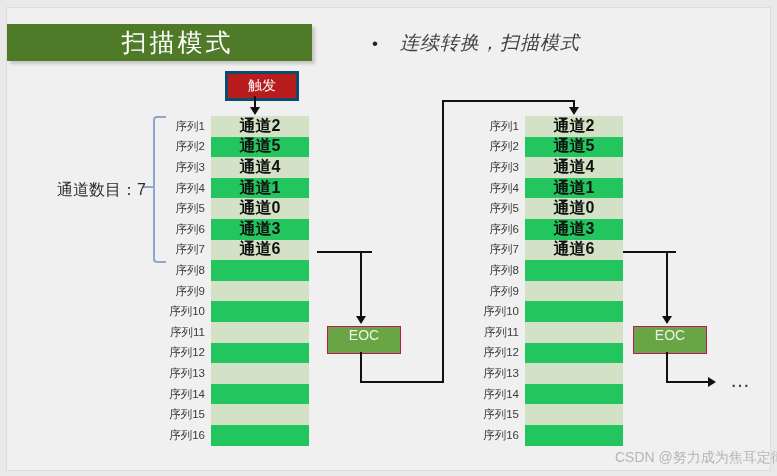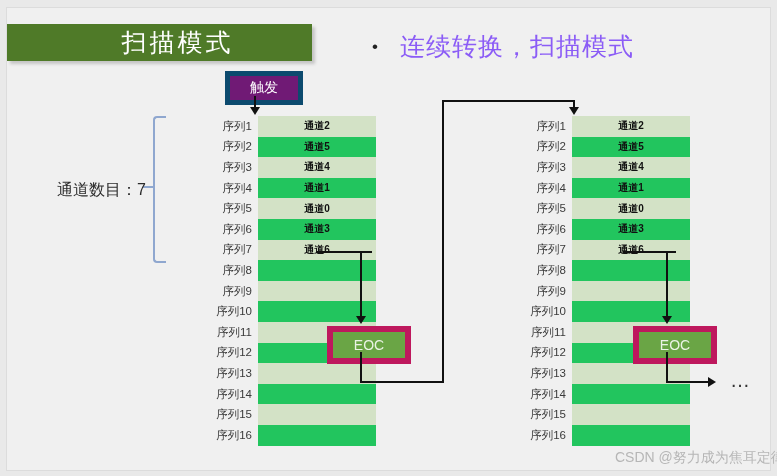--- a/index.html
+++ b/index.html
@@ -6,32 +6,32 @@
   body{width:777px;height:476px;overflow:hidden;font-family:"Liberation Sans","DejaVu Sans",sans-serif;}
   #slide{position:absolute;left:7px;top:8px;width:763px;height:462px;background:#f0f0f0;
          box-shadow:0 0 0 1px #dcdcdc;}
   #title-bar{position:absolute;left:0px;top:16px;width:305px;height:37px;background:#4f7a28;
              box-shadow:3px 3px 3px rgba(0,0,0,.18);}
   #title-text{position:absolute;left:0;top:0;width:100%;height:100%;color:#fff;font-size:25px;
               display:flex;align-items:center;justify-content:center;padding-left:36px;
               box-sizing:border-box;letter-spacing:3px;}
   #bullet-row{position:absolute;left:365px;top:22px;display:flex;align-items:center;}
   #bullet-dot{font-size:17px;color:#222;line-height:1;margin-right:22px;}
-  #bullet-text{font-size:25px;color:#8b5cf6;letter-spacing:1px;white-space:nowrap;}
-
-  .trigger-box{position:absolute;background:#701a75;border:5px solid #0c4a6e;color:#fff;
+  #bullet-text{font-size:19px;color:#404040;letter-spacing:1px;white-space:nowrap;font-style:italic;}
+
+  .trigger-box{position:absolute;background:#b91c1c;border:3px solid #0c4a6e;color:#fff;
                font-size:14px;display:flex;align-items:center;justify-content:center;}
-  .eoc-box{position:absolute;background:#6aa545;border:6px solid #be185d;color:#eaf3e4;
-           font-size:14px;display:flex;align-items:center;justify-content:center;}
-
-  .seq-table{position:absolute;margin-left:47px;}
+  .eoc-box{position:absolute;background:#6aa545;border:1px solid #be185d;color:#eaf3e4;
+           font-size:14px;display:flex;align-items:flex-start;justify-content:center;}
+
+  .seq-table{position:absolute;}
   .seq-row{display:flex;height:20.6px;align-items:stretch;}
   .seq-label{width:44px;font-size:11.5px;color:#3a3a3a;display:flex;align-items:center;
              justify-content:flex-end;padding-right:6px;box-sizing:border-box;}
-  .seq-cell{width:118px;font-size:10px;color:#111;font-weight:bold;display:flex;
+  .seq-cell{width:98px;font-size:16px;color:#111;font-weight:bold;display:flex;
             align-items:center;justify-content:center;box-sizing:border-box;}
   .seq-cell.dark{background:#d3e2c6;}
   .seq-cell.light{background:#22c55e;}
 
   .ln{position:absolute;background:#111;}
   .arrow-down{position:absolute;width:0;height:0;border-left:5px solid transparent;
               border-right:5px solid transparent;border-top:8px solid #111;}
   .arrow-right{position:absolute;width:0;height:0;border-top:5px solid transparent;
                border-bottom:5px solid transparent;border-left:8px solid #111;}
 

